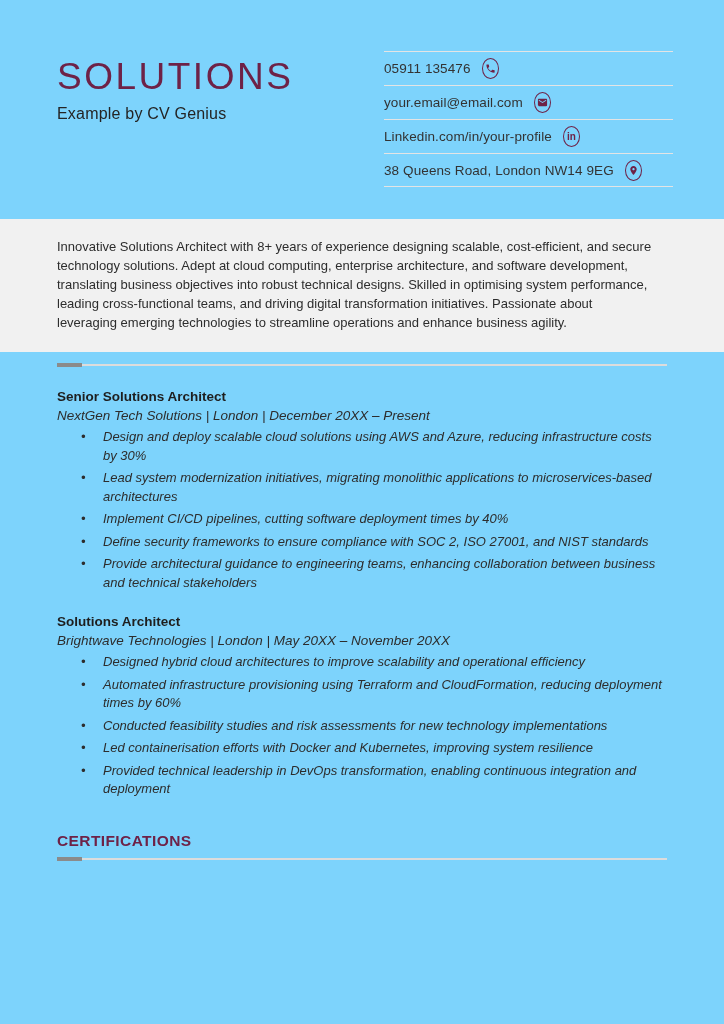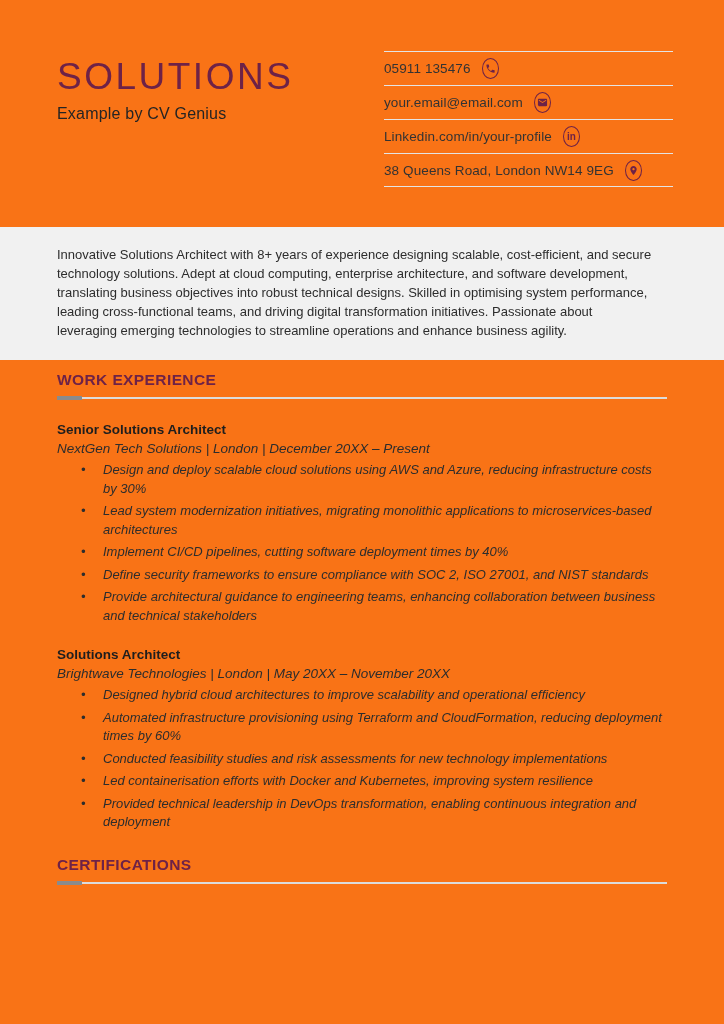--- a/index.html
+++ b/index.html
@@ -11,21 +11,21 @@
     --divider-dark:#8b8b8b;
   }
   *{margin:0;padding:0;box-sizing:border-box;}
   html,body{background:#ffffff;}
   body{
     width:724px;height:1024px;
     font-family:"Liberation Sans",sans-serif;
     color:var(--body-text);
     overflow:hidden;
   }
-  .page{width:724px;height:1024px;background:#f97316;position:relative;}
+  .page{width:724px;height:1024px;background:#7dd3fc;position:relative;}
 
   
   .header{display:flex;padding:51px 51px 0 57px;align-items:flex-start;}
   .title-block{flex:1;padding-top:4px;}
   .title-line1{
     display:block;font-size:37px;line-height:44px;font-weight:400;
     letter-spacing:2.5px;color:var(--accent);
   }
   .title-line2{
     display:block;font-size:37px;line-height:44px;font-weight:800;
@@ -44,33 +44,33 @@
     width:17px;height:21px;border-radius:50%;
     border:1.6px solid var(--accent);
     display:flex;align-items:center;justify-content:center;flex:0 0 auto;
     color:var(--accent);
   }
   .contact-icon svg{width:11px;height:11px;fill:var(--accent);display:block;}
   .contact-icon.in{font-size:10px;font-weight:700;color:var(--accent);line-height:1;}
 
   
   .summary{
-    margin-top:40px;background:var(--summary-bg);
+    margin-top:32px;background:var(--summary-bg);
     padding:18px 70px 20px 57px;
   }
   .summary p{font-size:13px;line-height:19px;color:#2d2d2d;}
 
   
   .section{padding:0 57px;}
   .section-heading{
     font-size:15.5px;font-weight:700;letter-spacing:0.4px;
     color:var(--accent);
   }
   .section.work{margin-top:11px;}
-  .section.certs{margin-top:24px;}
+  .section.certs{margin-top:33px;}
   .divider{position:relative;height:4px;margin-top:7px;}
   .divider .line{position:absolute;left:0;right:0;top:1px;height:2px;background:var(--divider-light);}
   .divider .tick{position:absolute;left:0;top:0;width:25px;height:4px;background:var(--divider-dark);}
 
   
   .job{margin-top:21px;}
   .job-title{font-size:13.5px;font-weight:700;color:#1e1e1e;line-height:18px;}
   .job-meta{font-size:13.5px;font-style:italic;color:#2d2d2d;line-height:18px;margin-top:1px;}
   ul.bullets{list-style:none;margin-top:3px;font-style:italic;}
   ul.bullets li{
@@ -133,21 +133,20 @@
       </div>
 
     </div>
   </header>
 
   <section class="summary">
     <p>Innovative Solutions Architect with 8+ years of experience designing scalable, cost-efficient, and secure technology solutions. Adept at cloud computing, enterprise architecture, and software development, translating business objectives into robust technical designs. Skilled in optimising system performance, leading cross-functional teams, and driving digital transformation initiatives. Passionate about leveraging emerging technologies to streamline operations and enhance business agility.</p>
   </section>
 
   <section class="section work">
-    <h2 class="section-heading">WORK EXPERIENCE</h2>
     <div class="divider">
       <span class="line"></span>
       <span class="tick"></span>
     </div>
 
     <div class="job">
       <div class="job-title">Senior Solutions Architect</div>
       <div class="job-meta">NextGen Tech Solutions | London | December 20XX – Present</div>
       <ul class="bullets">
         <li>Design and deploy scalable cloud solutions using AWS and Azure, reducing infrastructure costs by 30%</li>

